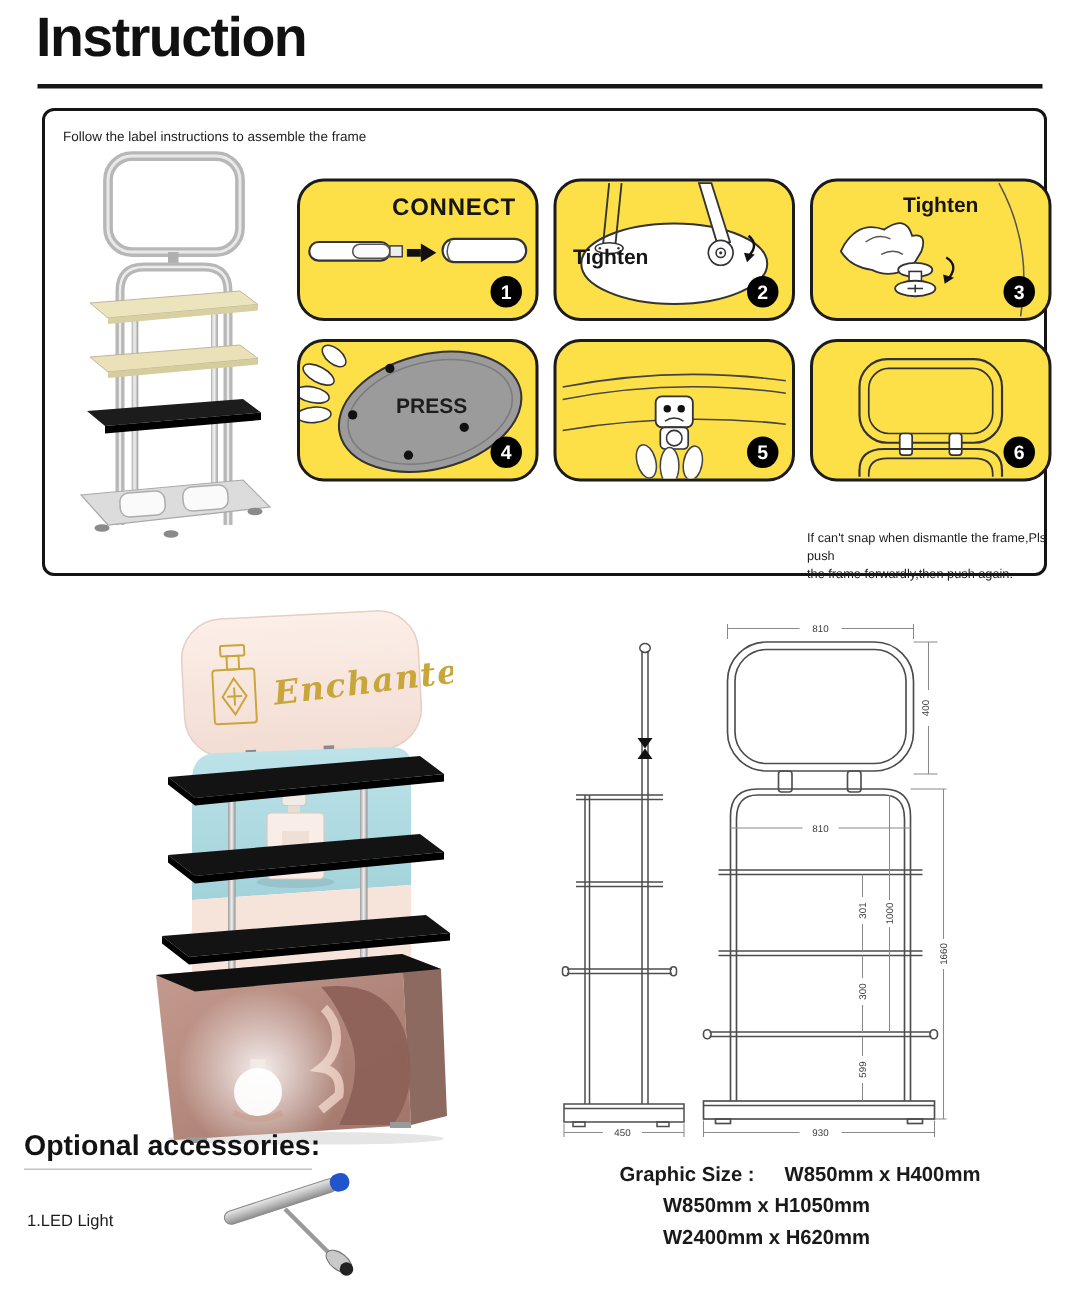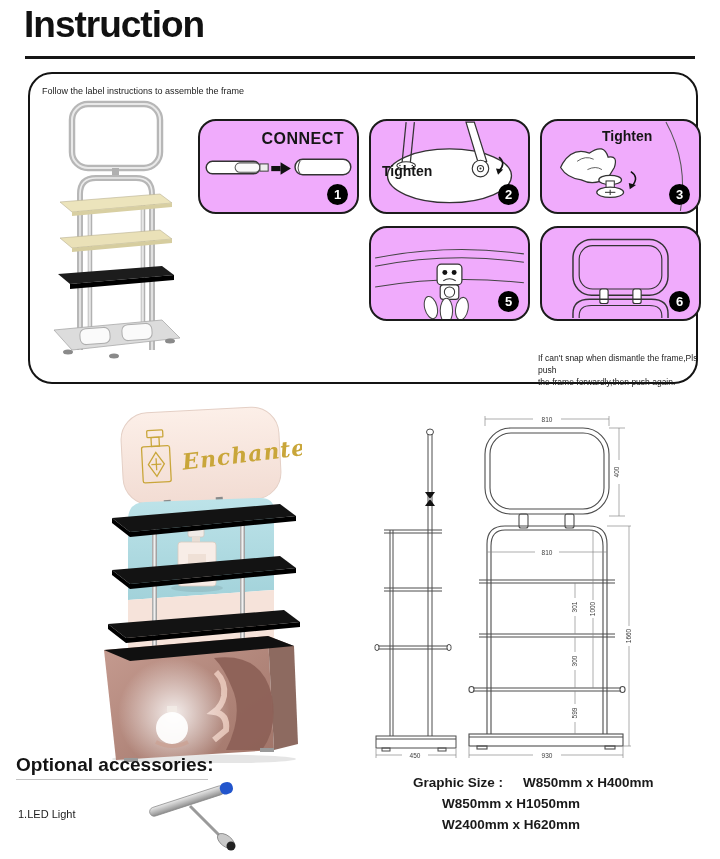--- a/index.html
+++ b/index.html
@@ -6,27 +6,27 @@
   .page{position:relative;width:720px;height:859px;background:#fff;overflow:hidden;
         font-family:"Liberation Sans", sans-serif;color:#111;padding-left:29px;}
 
   
   .page-title{position:absolute;left:24px;top:4px;font-size:37px;font-weight:800;
               letter-spacing:-1px;color:#111;}
   .title-rule{position:absolute;left:25px;top:56px;width:670px;height:3px;background:#161616;}
 
   
   .assembly-box{position:absolute;left:28px;top:72px;width:666px;height:308px;
-                border:2px solid #141414;border-radius:24px;background:#fff;}
+                border:2px solid #141414;border-radius:8px;background:#fff;}
   .intro{position:absolute;left:12px;top:12px;font-size:9px;color:#222;margin:0;}
 
   .stand-photo{position:absolute;left:14px;top:24px;width:152px;height:282px;}
 
   .panel{position:absolute;width:157px;height:91px;border:2.5px solid #1b1b1b;
-         border-radius:18px;background:#f0abfc;}
+         border-radius:18px;background:#fde047;}
   .p1{left:168px;top:45px;} .p2{left:339px;top:45px;} .p3{left:510px;top:45px;}
   .p4{left:168px;top:152px;} .p5{left:339px;top:152px;} .p6{left:510px;top:152px;}
   .panel svg{position:absolute;left:0;top:0;width:100%;height:100%;}
   .step-label{position:absolute;font-weight:800;color:#161616;}
   .lab-connect{top:9px;right:13px;font-size:16px;letter-spacing:.5px;}
   .lab-tighten2{left:11px;top:42px;font-size:14px;}
   .lab-tighten3{left:60px;top:7px;font-size:14px;}
   .lab-press{left:64px;top:34px;font-size:14px;color:#1d1d1d;}
   .badge{position:absolute;right:9px;bottom:7px;width:21px;height:21px;border-radius:50%;
          background:#000;color:#fff;font-size:13px;font-weight:800;display:flex;
@@ -141,20 +141,36 @@
         <ellipse cx="66" cy="68" rx="13" ry="5" fill="#fff" stroke="#333" stroke-width="1.2"></ellipse>
         <line x1="61" y1="68" x2="71" y2="68" stroke="#333" stroke-width="1"></line>
         <line x1="66" y1="65.5" x2="66" y2="70.5" stroke="#333" stroke-width="1"></line>
         <path d="M86,48 q8,5 2,13" fill="none" stroke="#111" stroke-width="1.5"></path>
         <polygon points="84,59 91,61 85,65" fill="#111"></polygon>
       </svg>
       <span class="step-label lab-tighten3">Tighten</span>
       <span class="badge">3</span>
     </div>
 
+    <div class="panel p4">
+      <svg viewBox="0 0 152 86">
+        <ellipse cx="84" cy="44" rx="60" ry="37" transform="rotate(-14 84 44)" fill="#9b9b9b" stroke="#333" stroke-width="1.3"></ellipse>
+        <ellipse cx="84" cy="44" rx="54" ry="32" transform="rotate(-14 84 44)" fill="none" stroke="#7c7c7c" stroke-width="1"></ellipse>
+        <circle cx="58" cy="16" r="3" fill="#111"></circle>
+        <circle cx="34" cy="46" r="3" fill="#111"></circle>
+        <circle cx="106" cy="54" r="3" fill="#111"></circle>
+        <circle cx="70" cy="72" r="3" fill="#111"></circle>
+        <ellipse cx="12" cy="20" rx="11" ry="5" transform="rotate(28 12 20)" fill="#fff" stroke="#333" stroke-width="1"></ellipse>
+        <ellipse cx="8" cy="33" rx="11" ry="5" transform="rotate(12 8 33)" fill="#fff" stroke="#333" stroke-width="1"></ellipse>
+        <ellipse cx="9" cy="46" rx="11" ry="5" transform="rotate(-4 9 46)" fill="#fff" stroke="#333" stroke-width="1"></ellipse>
+        <ellipse cx="22" cy="8" rx="9" ry="5" transform="rotate(40 22 8)" fill="#fff" stroke="#333" stroke-width="1"></ellipse>
+      </svg>
+      <span class="step-label lab-press">PRESS</span>
+      <span class="badge">4</span>
+    </div>
 
     <div class="panel p5">
       <svg viewBox="0 0 152 86">
         <path d="M4,28 Q76,14 148,24" fill="none" stroke="#444" stroke-width="1"></path>
         <path d="M4,36 Q76,22 148,32" fill="none" stroke="#444" stroke-width="1"></path>
         <path d="M4,56 Q76,44 148,52" fill="none" stroke="#444" stroke-width="1"></path>
         <rect x="64" y="34" width="24" height="20" rx="4" fill="#fff" stroke="#333" stroke-width="1.2"></rect>
         <circle cx="71.5" cy="42" r="2.4" fill="#111"></circle>
         <circle cx="80.5" cy="42" r="2.4" fill="#111"></circle>
         <path d="M70,50 q6,-4 12,0" fill="none" stroke="#333" stroke-width="1"></path>

